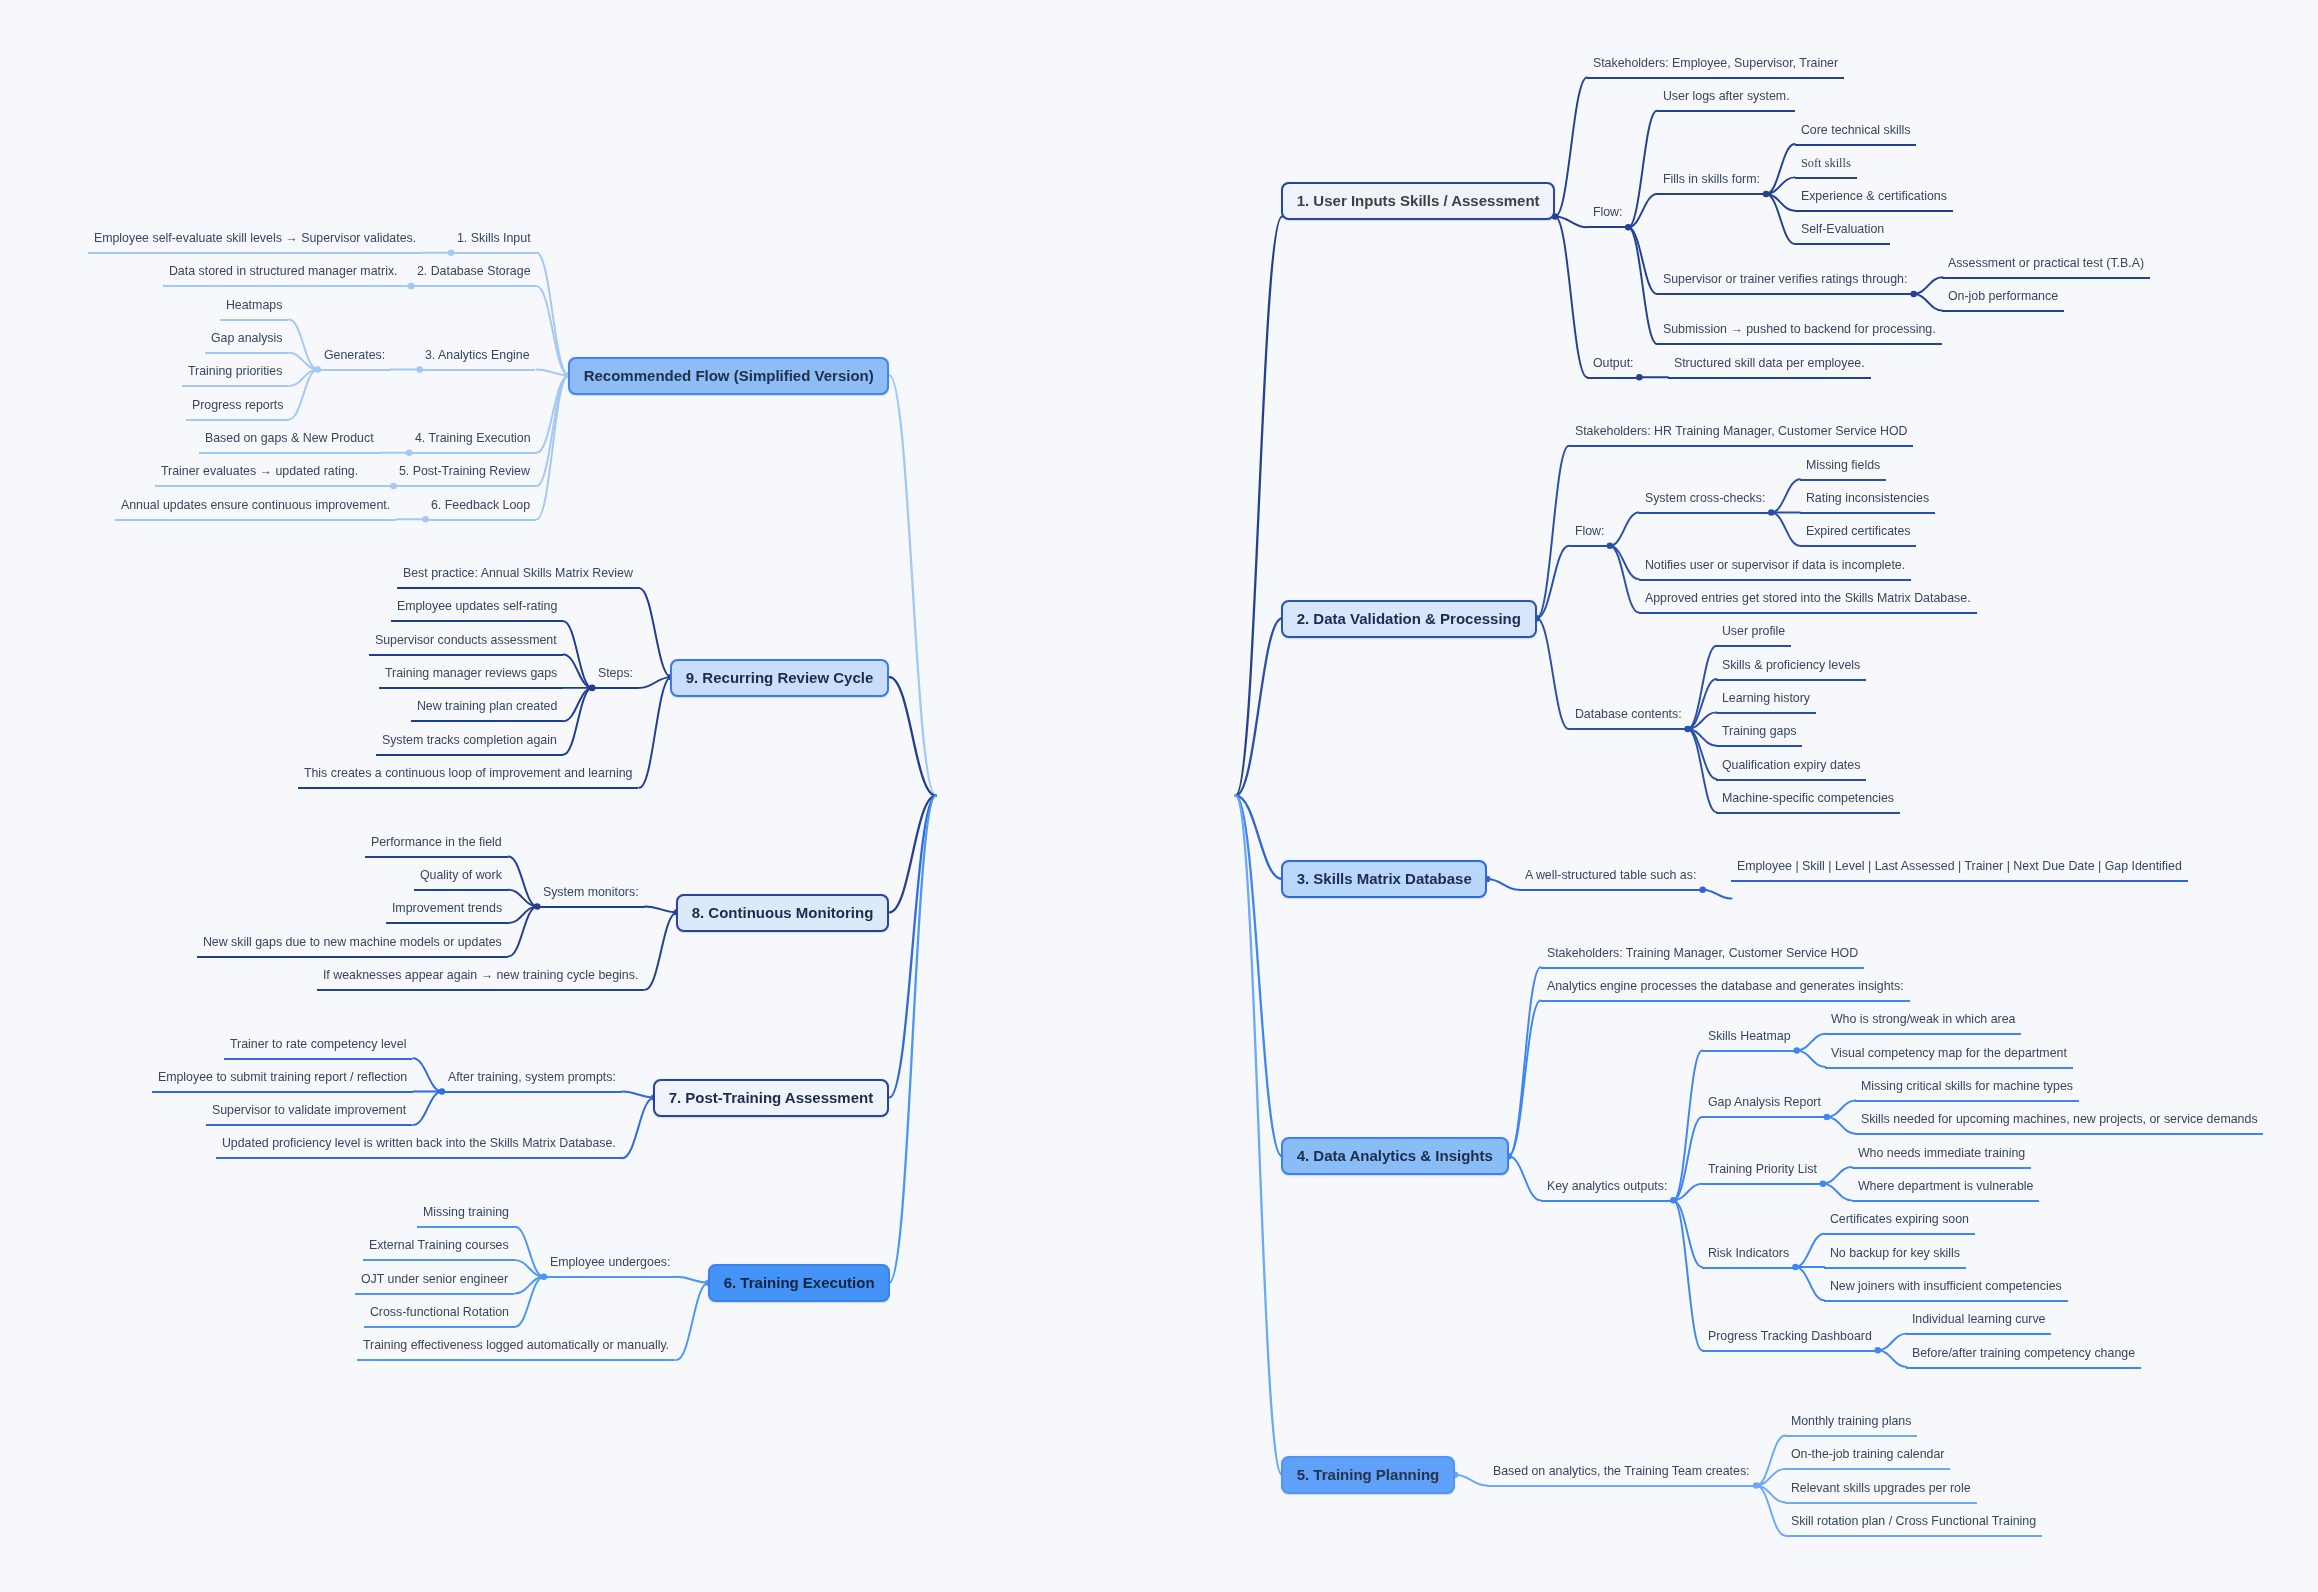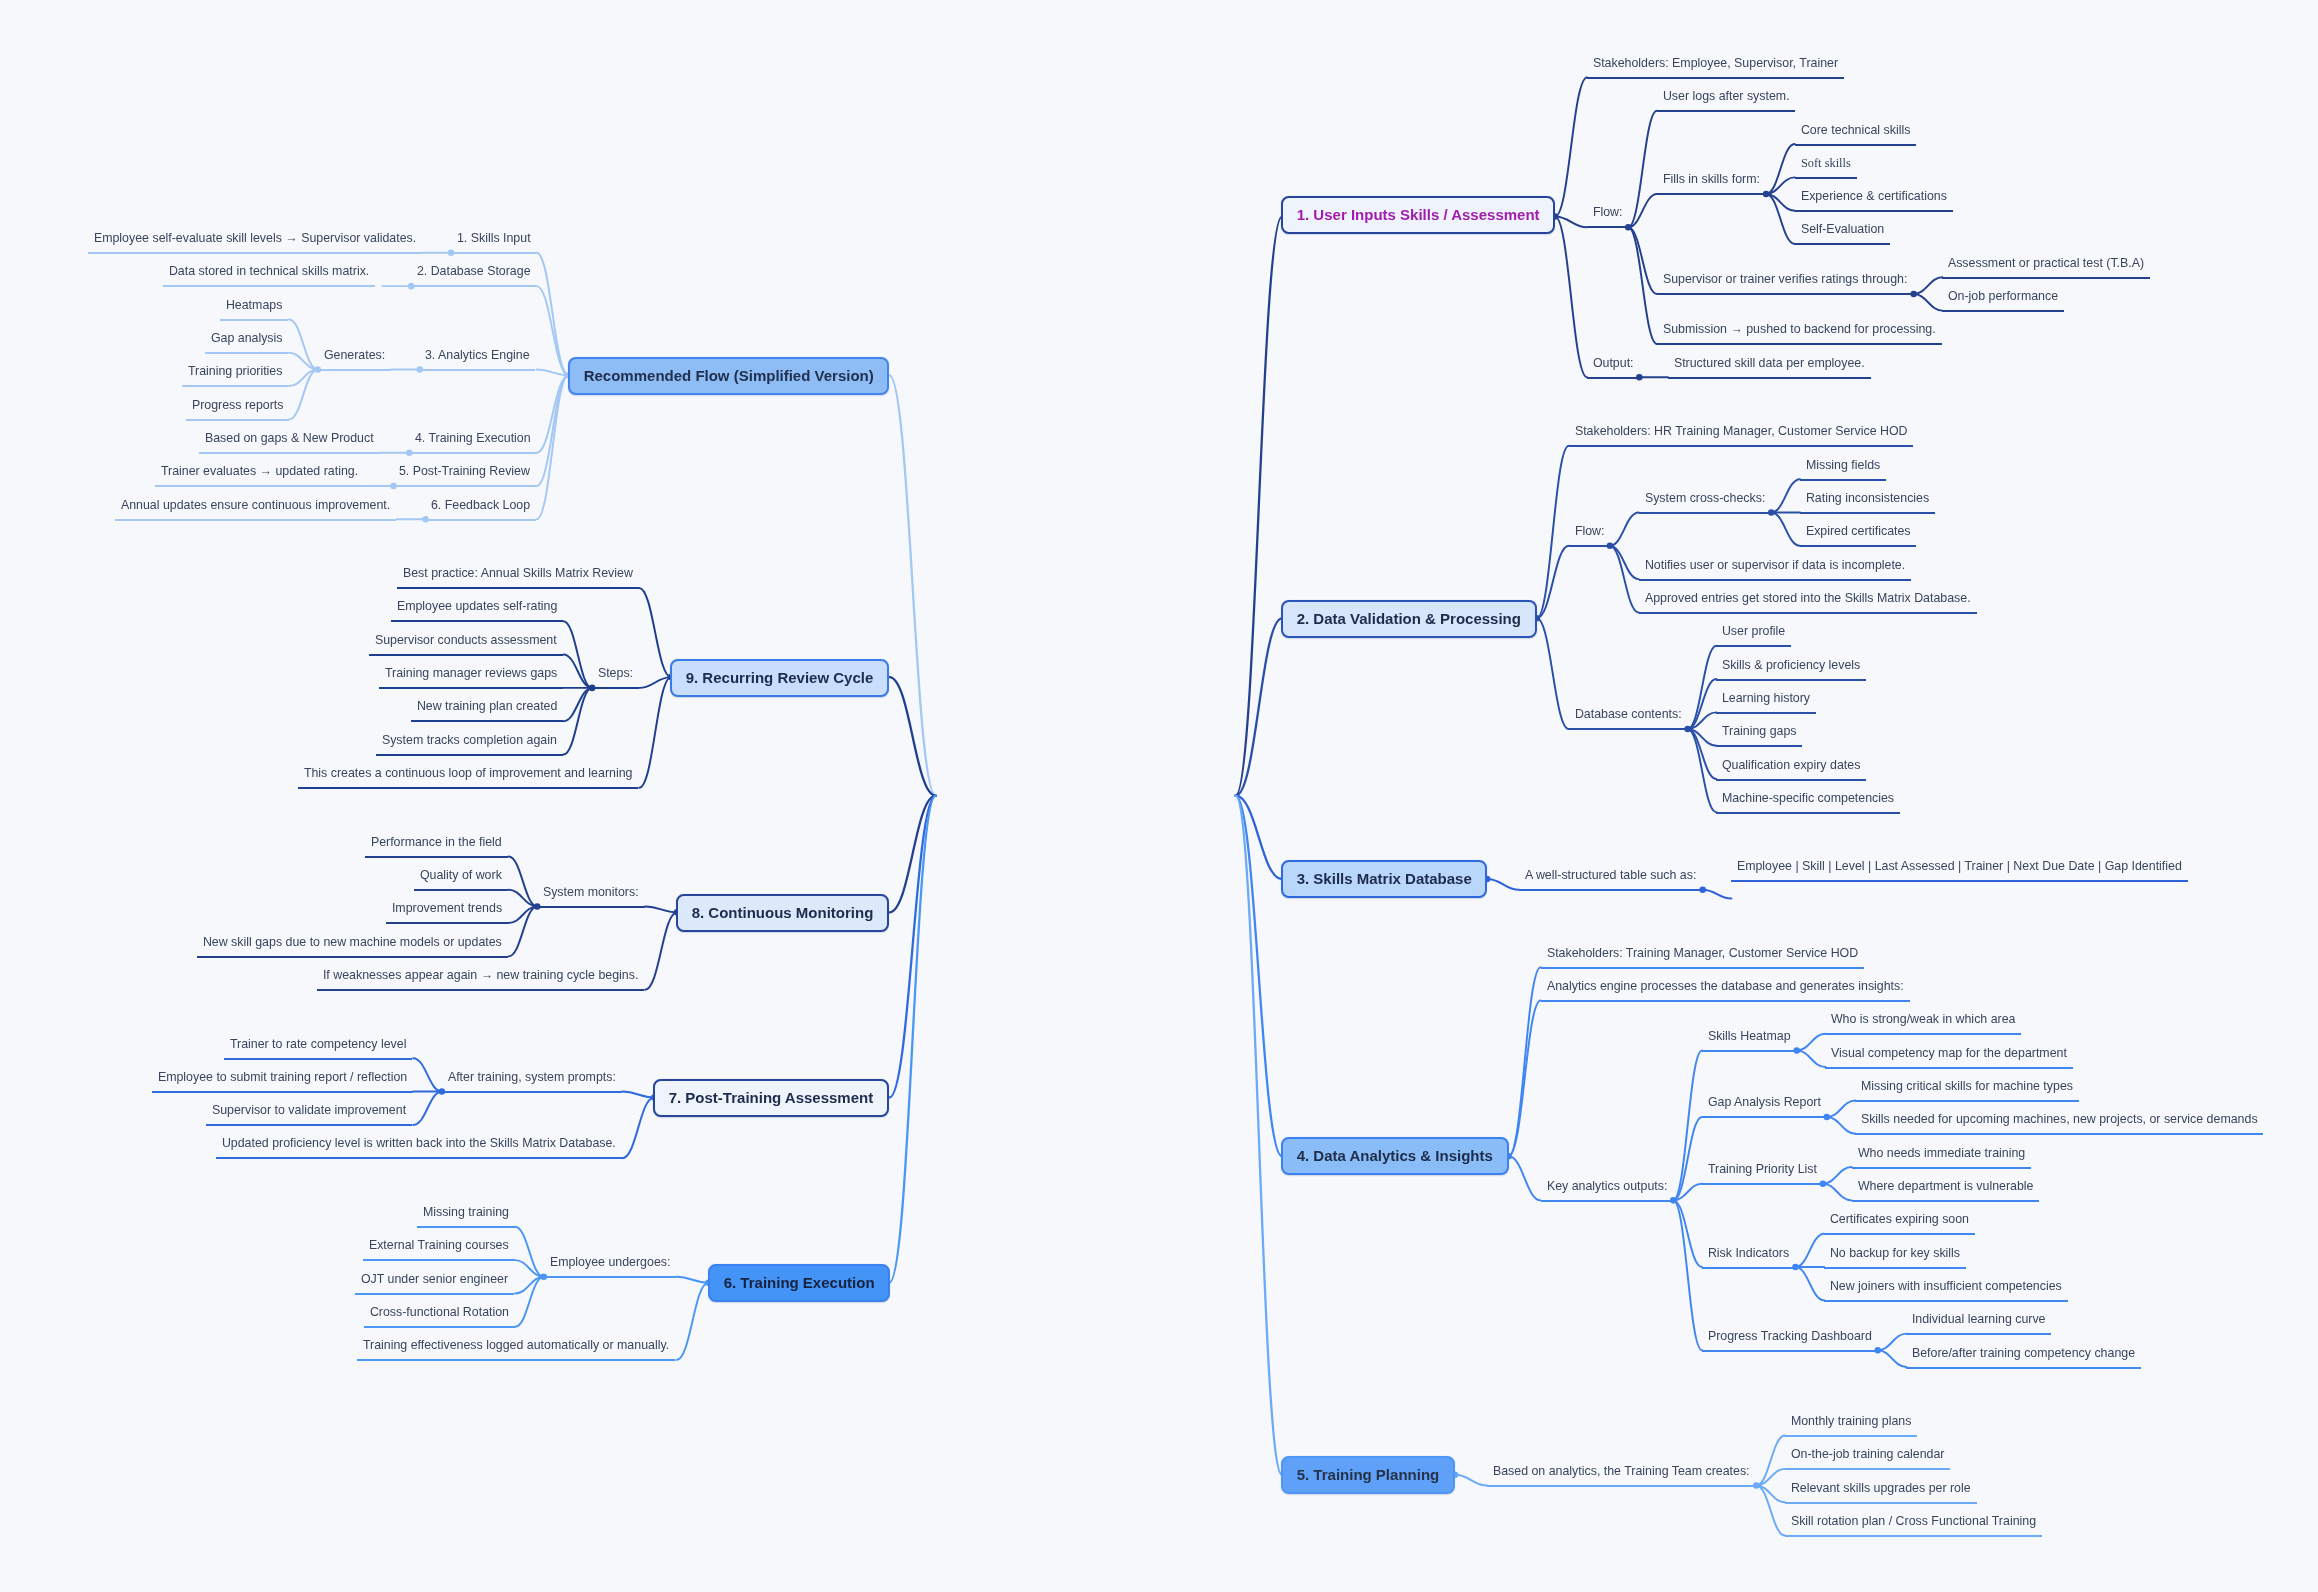--- a/index.html
+++ b/index.html
@@ -171,21 +171,21 @@
       <path d="M 1432 1218 C 1400.05 1218, 1392.95 1963.5, 1361 1963.5" fill="none" stroke="#4a97f4" stroke-width="3.5" stroke-linecap="round"></path>
       <path d="M 1084 1963.5 C 1061.95 1963.5, 1057.05 1954.5, 1035 1954.5" fill="none" stroke="#4a97f4" stroke-width="3" stroke-linecap="round"></path>
       <path d="M 832 1954.5 C 812.2 1954.5, 807.8 1878, 788 1878" fill="none" stroke="#4a97f4" stroke-width="3" stroke-linecap="round"></path>
       <path d="M 832 1954.5 C 812.2 1954.5, 807.8 1929, 788 1929" fill="none" stroke="#4a97f4" stroke-width="3" stroke-linecap="round"></path>
       <path d="M 832 1954.5 C 812.2 1954.5, 807.8 1980, 788 1980" fill="none" stroke="#4a97f4" stroke-width="3" stroke-linecap="round"></path>
       <path d="M 832 1954.5 C 812.2 1954.5, 807.8 2031, 788 2031" fill="none" stroke="#4a97f4" stroke-width="3" stroke-linecap="round"></path>
       <circle cx="832" cy="1954.5" r="5" fill="#4a97f4"></circle>
       <path d="M 1084 1963.5 C 1061.95 1963.5, 1057.05 2082, 1035 2082" fill="none" stroke="#4a97f4" stroke-width="3" stroke-linecap="round"></path>
       <circle cx="1084" cy="1963.5" r="5" fill="#4a97f4"></circle>
     </svg>
-<div class="node topic" style="background: rgb(238, 243, 252); border-color: rgb(38, 69, 155); color: #a21caf; visibility: visible; left: 1281px; top: 196px;">1. User Inputs Skills / Assessment</div>
+<div class="node topic" style="background: rgb(238, 243, 252); border-color: rgb(38, 69, 155); color: #404040; visibility: visible; left: 1281px; top: 182px;">1. User Inputs Skills / Assessment</div>
     <div class="node leaf" style="border-bottom-color: rgb(36, 65, 143); visibility: visible; left: 1587px; top: 55px;">Stakeholders: Employee, Supervisor, Trainer</div>
     <div class="node leaf" style="border-bottom-color: rgb(36, 65, 143); visibility: visible; left: 1587px; top: 204px;">Flow:</div>
     <div class="node leaf" style="border-bottom-color: rgb(36, 65, 143); visibility: visible; left: 1657px; top: 88px;">User logs after system.</div>
     <div class="node leaf" style="border-bottom-color: rgb(36, 65, 143); visibility: visible; left: 1657px; top: 171px;">Fills in skills form:</div>
     <div class="node leaf" style="border-bottom-color: rgb(36, 65, 143); visibility: visible; left: 1795px; top: 122px;">Core technical skills</div>
     <div class="node leaf" style="border-bottom-color: rgb(36, 65, 143); visibility: visible; left: 1795px; top: 155px; font-family: Liberation Serif, serif;">Soft skills</div>
     <div class="node leaf" style="border-bottom-color: rgb(36, 65, 143); visibility: visible; left: 1795px; top: 188px;">Experience &amp; certifications</div>
     <div class="node leaf" style="border-bottom-color: rgb(36, 65, 143); visibility: visible; left: 1795px; top: 221px;">Self-Evaluation</div>
     <div class="node leaf" style="border-bottom-color: rgb(36, 65, 143); visibility: visible; left: 1657px; top: 271px;">Supervisor or trainer verifies ratings through:</div>
     <div class="node leaf" style="border-bottom-color: rgb(36, 65, 143); visibility: visible; left: 1942px; top: 255px;">Assessment or practical test (T.B.A)</div>
@@ -235,21 +235,21 @@
     <div class="node topic" style="background: rgb(95, 161, 248); border-color: rgb(79, 149, 244); color: rgb(39, 50, 74); visibility: visible; left: 1281px; top: 1456px;">5. Training Planning</div>
     <div class="node leaf" style="border-bottom-color: rgb(106, 170, 246); visibility: visible; left: 1487px; top: 1463px;">Based on analytics, the Training Team creates:</div>
     <div class="node leaf" style="border-bottom-color: rgb(106, 170, 246); visibility: visible; left: 1785px; top: 1413px;">Monthly training plans</div>
     <div class="node leaf" style="border-bottom-color: rgb(106, 170, 246); visibility: visible; left: 1785px; top: 1446px;">On-the-job training calendar</div>
     <div class="node leaf" style="border-bottom-color: rgb(106, 170, 246); visibility: visible; left: 1785px; top: 1480px;">Relevant skills upgrades per role</div>
     <div class="node leaf" style="border-bottom-color: rgb(106, 170, 246); visibility: visible; left: 1785px; top: 1513px;">Skill rotation plan / Cross Functional Training</div>
     <div class="node topic" style="background: rgb(142, 188, 244); border-color: rgb(66, 133, 240); color: rgb(32, 48, 79); visibility: visible; left: 568px; top: 357px;">Recommended Flow (Simplified Version)</div>
     <div class="node leaf" style="border-bottom-color: rgb(164, 200, 244); visibility: visible; left: 451px; top: 230px;">1. Skills Input</div>
     <div class="node leaf" style="border-bottom-color: rgb(164, 200, 244); visibility: visible; left: 88px; top: 230px;">Employee self-evaluate skill levels → Supervisor validates.</div>
     <div class="node leaf" style="border-bottom-color: rgb(164, 200, 244); visibility: visible; left: 411px; top: 263px;">2. Database Storage</div>
-    <div class="node leaf" style="border-bottom-color: rgb(164, 200, 244); visibility: visible; left: 163px; top: 263px;">Data stored in technical skills matrix.</div>
+    <div class="node leaf" style="border-bottom-color: rgb(164, 200, 244); visibility: visible; left: 163px; top: 263px;">Data stored in structured manager matrix.</div>
     <div class="node leaf" style="border-bottom-color: rgb(164, 200, 244); visibility: visible; left: 419px; top: 347px;">3. Analytics Engine</div>
     <div class="node leaf" style="border-bottom-color: rgb(164, 200, 244); visibility: visible; left: 318px; top: 347px;">Generates:</div>
     <div class="node leaf" style="border-bottom-color: rgb(164, 200, 244); visibility: visible; left: 220px; top: 297px;">Heatmaps</div>
     <div class="node leaf" style="border-bottom-color: rgb(164, 200, 244); visibility: visible; left: 205px; top: 330px;">Gap analysis</div>
     <div class="node leaf" style="border-bottom-color: rgb(164, 200, 244); visibility: visible; left: 182px; top: 363px;">Training priorities</div>
     <div class="node leaf" style="border-bottom-color: rgb(164, 200, 244); visibility: visible; left: 186px; top: 397px;">Progress reports</div>
     <div class="node leaf" style="border-bottom-color: rgb(164, 200, 244); visibility: visible; left: 409px; top: 430px;">4. Training Execution</div>
     <div class="node leaf" style="border-bottom-color: rgb(164, 200, 244); visibility: visible; left: 199px; top: 430px;">Based on gaps &amp; New Product</div>
     <div class="node leaf" style="border-bottom-color: rgb(164, 200, 244); visibility: visible; left: 393px; top: 463px;">5. Post-Training Review</div>
     <div class="node leaf" style="border-bottom-color: rgb(164, 200, 244); visibility: visible; left: 155px; top: 463px;">Trainer evaluates → updated rating.</div>

